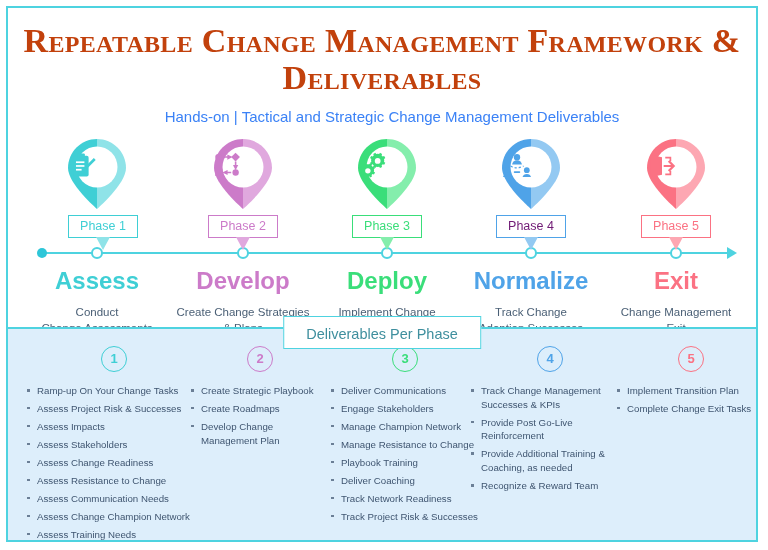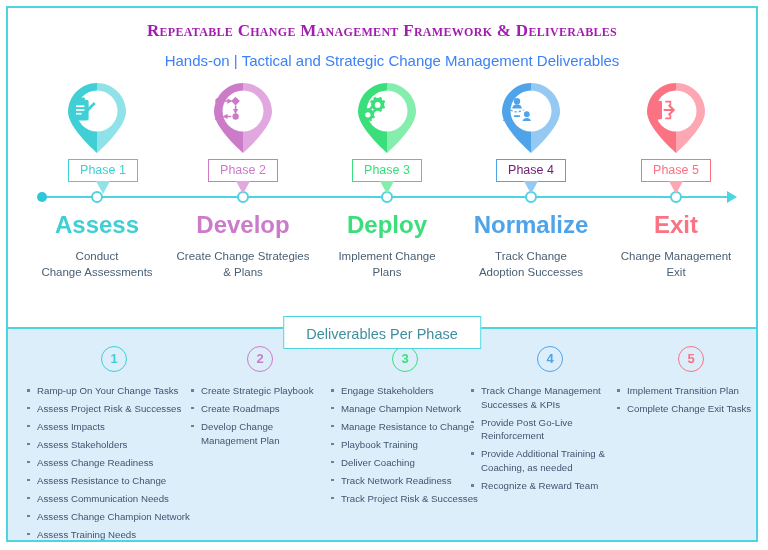--- a/index.html
+++ b/index.html
@@ -18,23 +18,23 @@
     background:#ffffff;
     overflow:hidden;
   }
 
   
   .header{padding-top:14px;text-align:center;}
   .title{
     font-family:"Liberation Serif", serif;
     font-variant:small-caps;
     font-weight:bold;
-    font-size:17px;
+    font-size:34px;
     letter-spacing:.3px;
-    color:#a21caf;
+    color:#c2410c;
     line-height:1.1;
   }
   .subtitle{
     margin-top:11px;
     font-size:15px;
     color:#3b82f6;
     font-weight:400;
     padding-left:20px;
   }
 
@@ -361,20 +361,21 @@
         <div class="dnum" style="border-color: rgb(204, 123, 201); color: rgb(204, 123, 201);">2</div>
         <ul class="dlist">
           <li>Create Strategic Playbook</li>
           <li>Create Roadmaps</li>
           <li>Develop Change Management Plan</li>
         </ul>
       </div>
       <div class="dcol" style="left: 322px; width: 150px; padding-top: 17px;">
         <div class="dnum" style="border-color: rgb(58, 222, 122); color: rgb(58, 222, 122);">3</div>
         <ul class="dlist">
+          <li>Deliver Communications</li>
           <li>Engage Stakeholders</li>
           <li>Manage Champion Network</li>
           <li>Manage Resistance to Change</li>
           <li>Playbook Training</li>
           <li>Deliver Coaching</li>
           <li>Track Network Readiness</li>
           <li>Track Project Risk &amp; Successes</li>
         </ul>
       </div>
       <div class="dcol" style="left: 462px; width: 160px; padding-top: 17px;">

